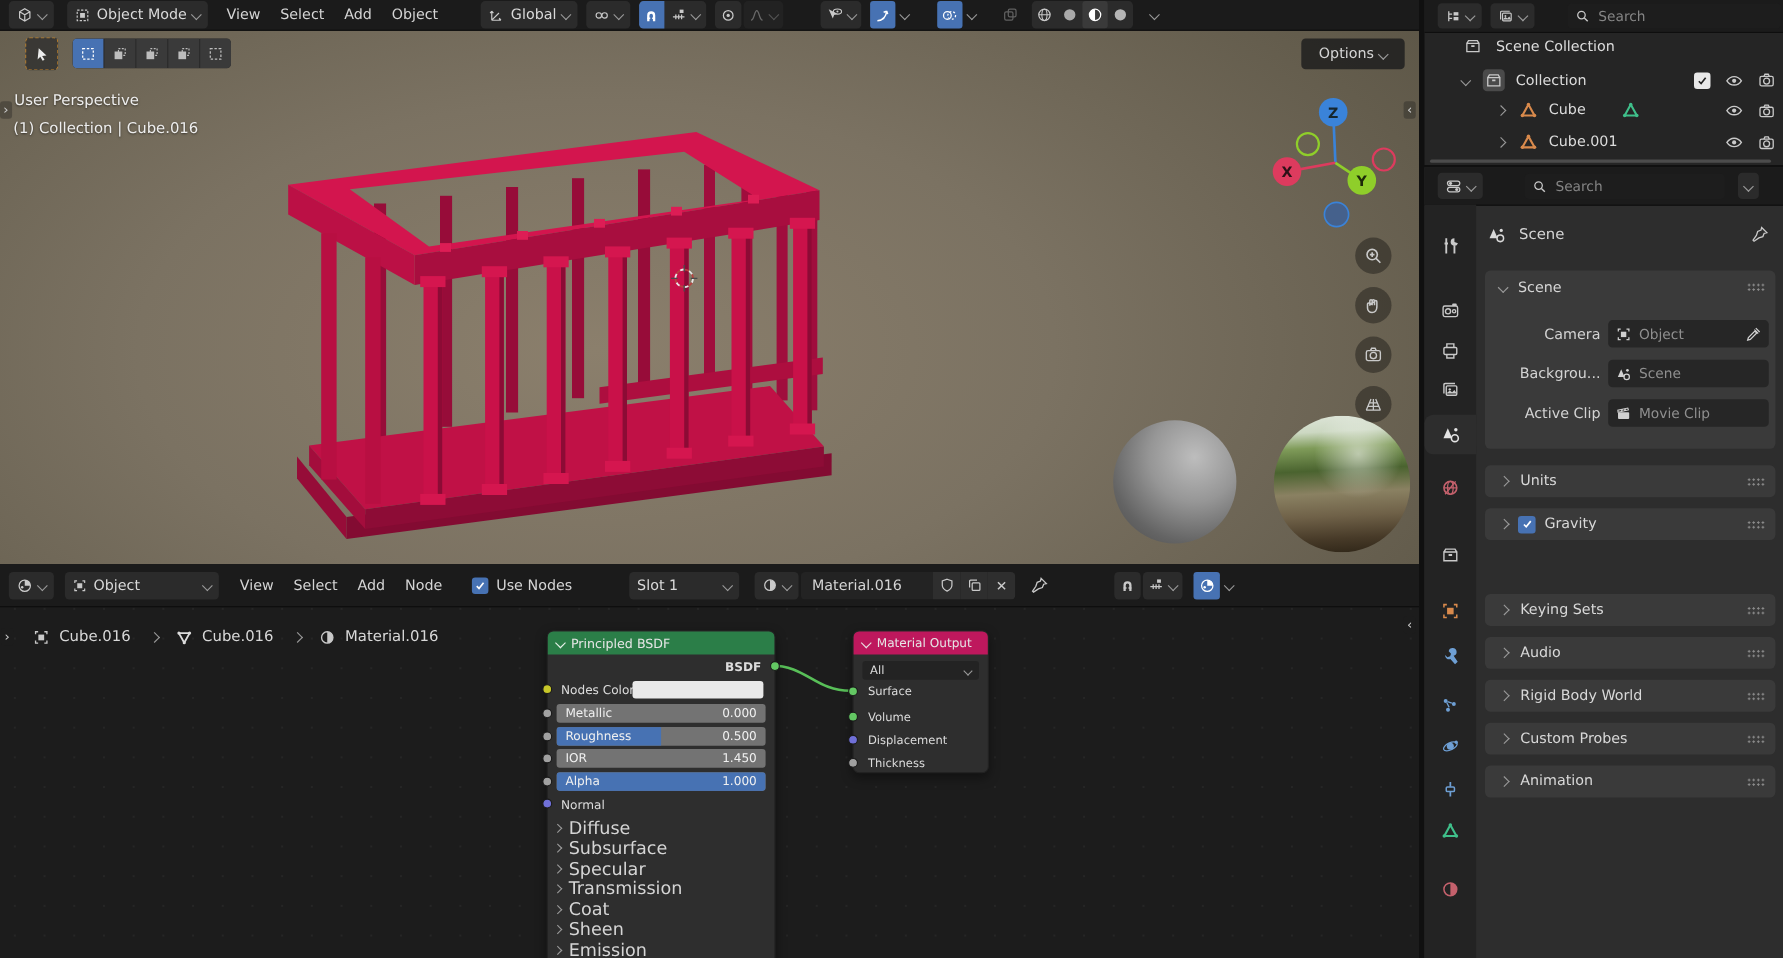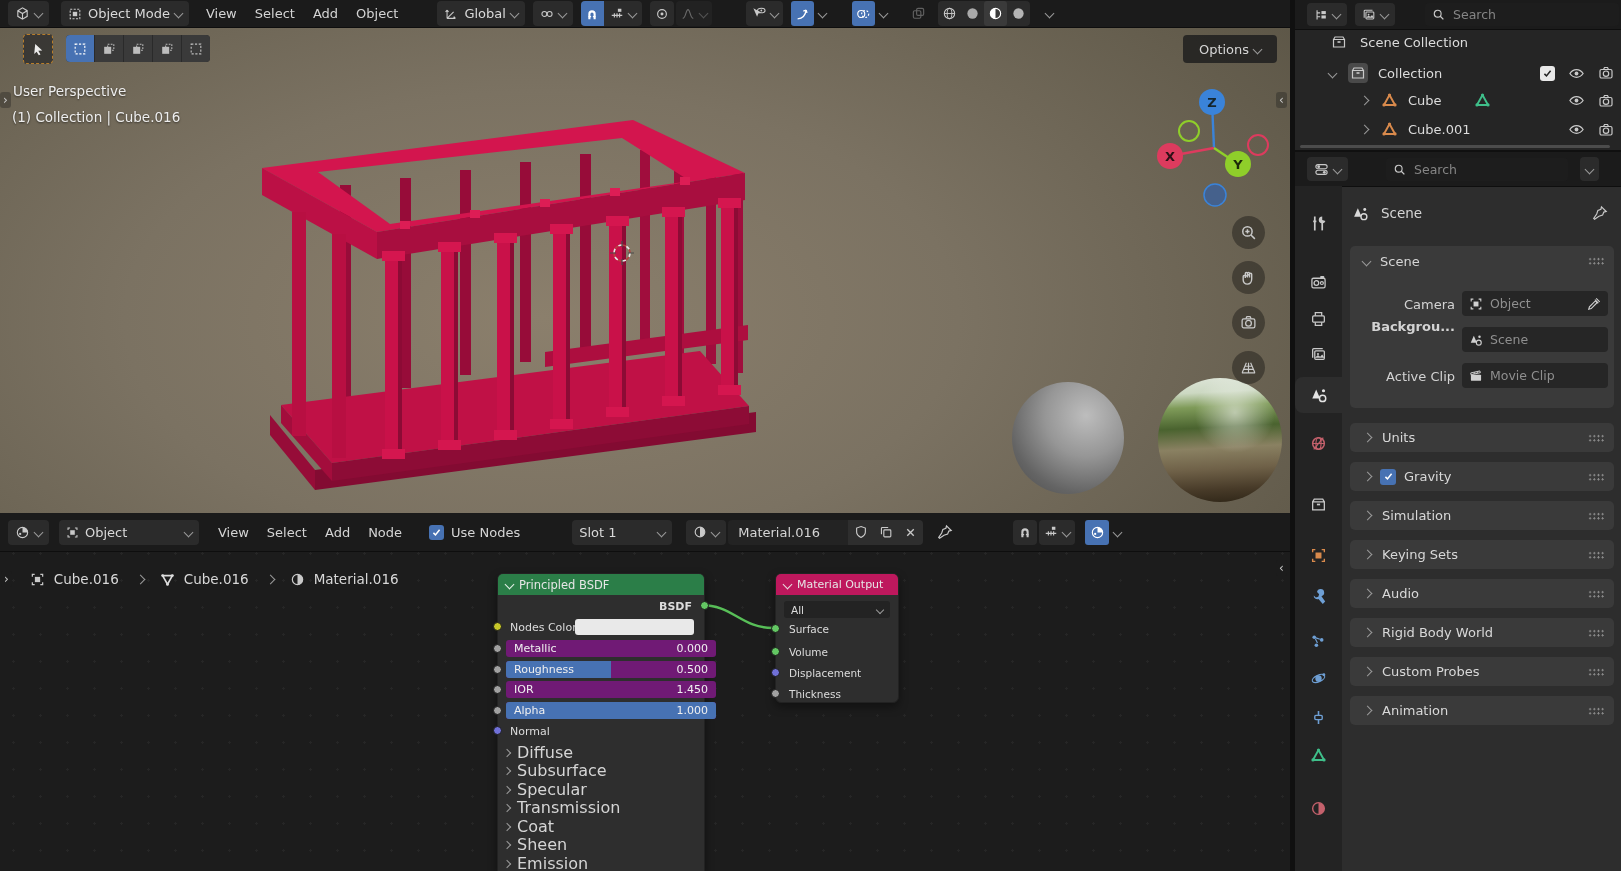--- a/index.html
+++ b/index.html
@@ -20,21 +20,21 @@
   .ovtext{color:#eeeeee;text-shadow:0 1px 2px rgba(0,0,0,.55);font-size:13.5px;}
   .sidebtn{width:33px;height:33px;border-radius:50%;background:rgba(32,30,26,.5);display:flex;align-items:center;justify-content:center;color:#e8e8e8;}
   .edgechev{color:#cccccc;font-size:12px;background:rgba(30,30,30,.35);border-radius:3px;padding:1px 3px;}
   
   #shader{left:0;top:513px;width:1290px;height:358px;background:#1c1c1c;
     background-image:radial-gradient(circle,#262626 1px,transparent 1.3px);background-size:27px 27px;}
   #shaderhead{left:0;top:513px;width:1290px;height:38px;}
   .node{position:absolute;background:#2e2e2e;border:1px solid #222;border-radius:6px 6px 0 0;box-shadow:0 4px 10px rgba(0,0,0,.4);}
   .nhead{height:21px;display:flex;align-items:center;padding:0 8px;border-radius:5px 5px 0 0;color:#e6e6e6;font-size:11.5px;gap:6px;}
   .nrow{position:absolute;left:0;width:100%;height:18px;display:flex;align-items:center;font-size:11px;color:#dcdcdc;}
-  .slider{position:absolute;left:8px;width:210px;height:17px;border-radius:3px;background:#701a75;overflow:hidden;display:flex;align-items:center;justify-content:space-between;font-size:11px;color:#f0f0f0;}
+  .slider{position:absolute;left:8px;width:190px;height:17px;border-radius:3px;background:#737373;overflow:hidden;display:flex;align-items:center;justify-content:space-between;font-size:11px;color:#f0f0f0;}
   .slider .fill{position:absolute;left:0;top:0;bottom:0;background:#4772b3;}
   .slider .lab,.slider .val{position:relative;padding:0 8px;}
   .socket{position:absolute;width:9px;height:9px;border-radius:50%;border:1px solid #1a1a1a;box-sizing:border-box;}
   .secrow{position:absolute;left:6px;display:flex;align-items:center;gap:7px;font-size:16px;color:#d5d5d5;}
   .secrow .chev{margin-left:0;width:5px;height:5px;}
   
   #outliner{left:1295px;top:0;width:326px;height:150px;background:#252525;}
   #props{left:1295px;top:152px;width:326px;height:719px;background:#2d2d2d;}
   .obj-row{position:absolute;display:flex;align-items:center;font-size:13px;color:#dcdcdc;}
   .searchbox{background:#1d1d1d;border-radius:4px;display:flex;align-items:center;height:23px;padding:0 7px;gap:6px;}
@@ -1085,21 +1085,21 @@
           <use href="#s-objicon"></use>
         </svg>
       </span>
     <span>Object</span>
     <span class="ic" style="margin-left:auto;color:#d0d0d0">
         <svg width="14" height="14">
           <use href="#s-dropper"></use>
         </svg>
       </span>
   </div>
-  <div class="flabel" style="top:319px;font-weight:bold;">Backgrou...</div>
+  <div class="flabel" style="top:333px;">Backgrou...</div>
   <div class="fieldbtn" style="top:327px;">
     <span class="ic" style="color:#d0d0d0">
         <svg width="14" height="14">
           <use href="#s-scene"></use>
         </svg>
       </span>
     <span>Scene</span>
   </div>
   <div class="flabel" style="top:369px;">Active Clip</div>
   <div class="fieldbtn" style="top:363px;">
@@ -1119,25 +1119,20 @@
   <div class="panel" style="top:462px;">
     <span class="chev chevr" style="margin-left:14px;"></span>
     <span class="cb" style="margin-left:9px;width:16px;height:16px;">
         <svg width="11" height="11" style="color:#fff">
           <use href="#s-check"></use>
         </svg>
       </span>
     <span style="margin-left:8px;">Gravity</span>
       <span class="grips"></span>
   </div>
-  <div class="panel" style="top:501px;">
-      <span class="chev chevr" style="margin-left:14px;"></span>
-      <span style="margin-left:11px;">Simulation</span>
-      <span class="grips"></span>
-    </div>
   <div class="panel" style="top:540px;">
       <span class="chev chevr" style="margin-left:14px;"></span>
       <span style="margin-left:11px;">Keying Sets</span>
       <span class="grips"></span>
     </div>
   <div class="panel" style="top:579px;">
       <span class="chev chevr" style="margin-left:14px;"></span>
       <span style="margin-left:11px;">Audio</span>
       <span class="grips"></span>
     </div>

